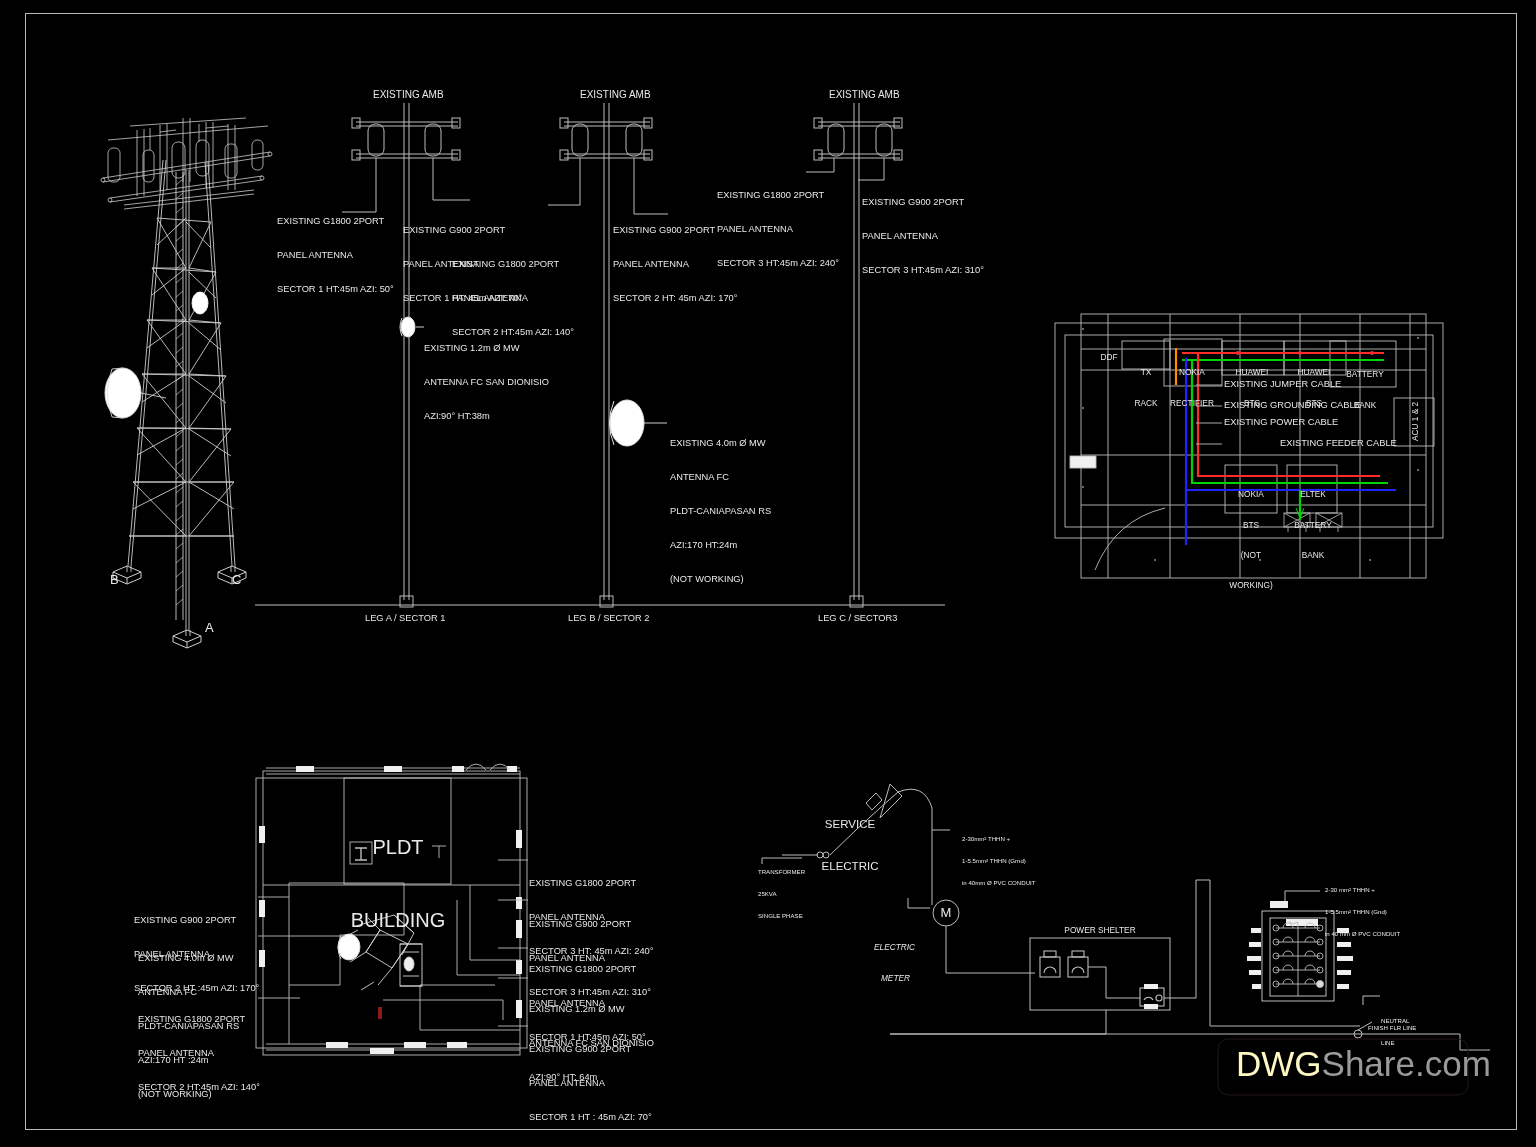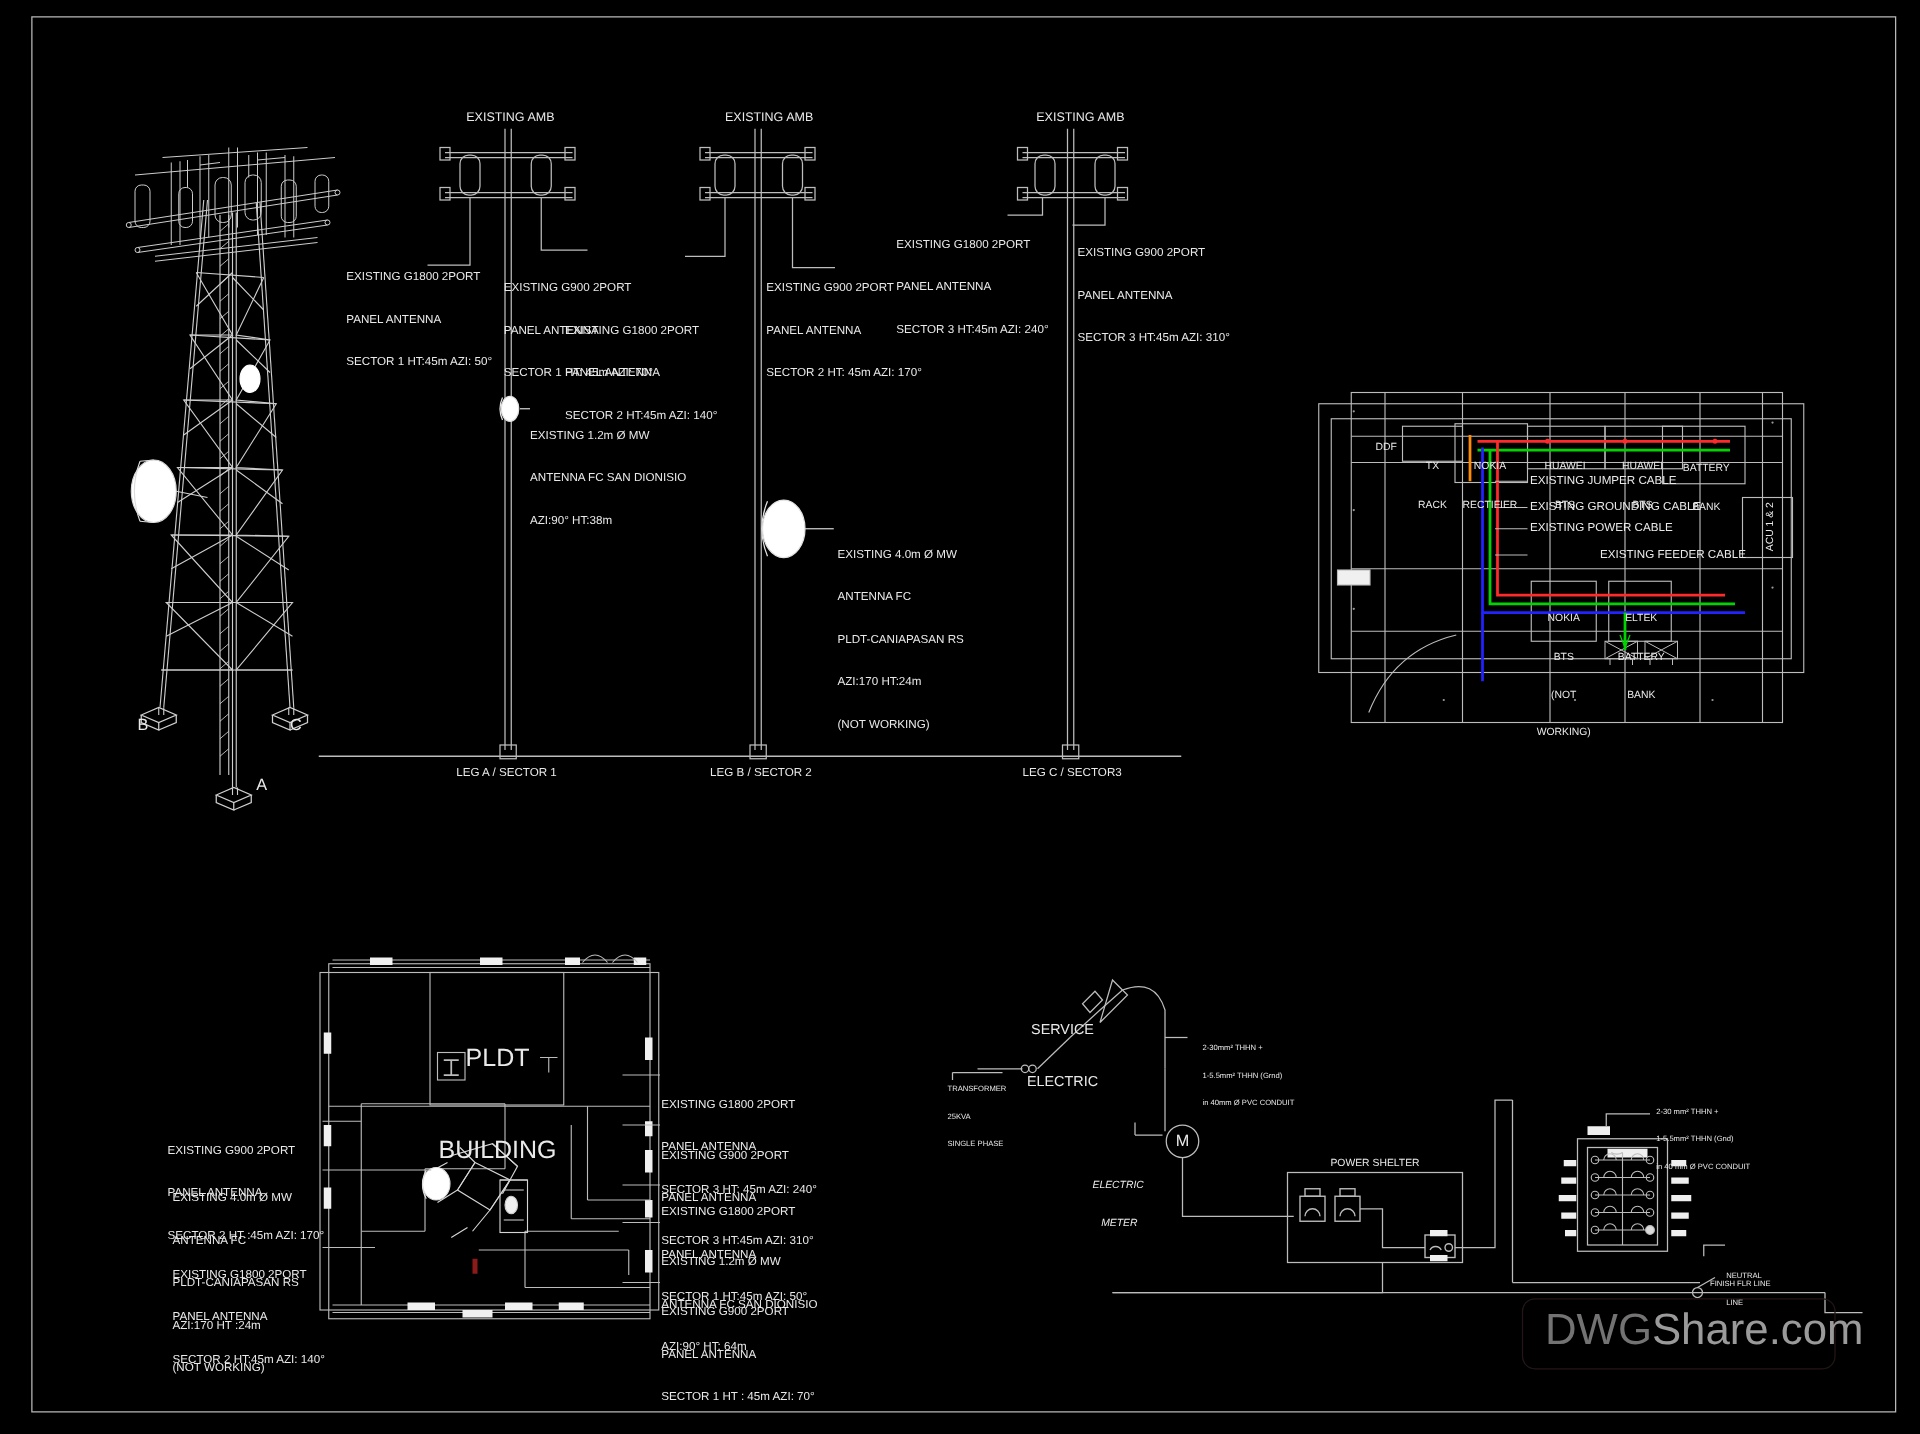--- a/index.html
+++ b/index.html
@@ -12,21 +12,21 @@
   .t8{font-size:8.3px;}
   .t9{font-size:9.3px;}
   .t10{font-size:10px;}
   .t11{font-size:11.5px;}
   .t13{font-size:13px;}
   .t16{font-size:20px;}
   .t6{font-size:6.1px;}
   .ctr{text-align:center;}
   .rot{transform:rotate(-90deg);transform-origin:left top;}
   .wm{position:absolute;font-size:35px;letter-spacing:0px;}
-  .wm .d{color:#737373;}
+  .wm .d{color:#fef9c3;}
   .wm .s{color:#9a9a9a;}
 </style>
 </head>
 <body>
 
 <div id="stage">
 
   <div class="frame" style="left:25px;top:13px;width:1490px;height:1115px;"></div>
 
   <svg viewBox="0 0 1536 1147">

